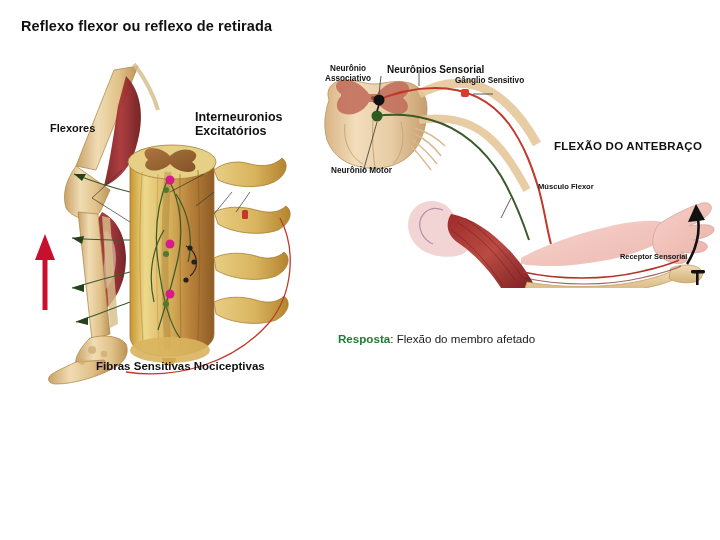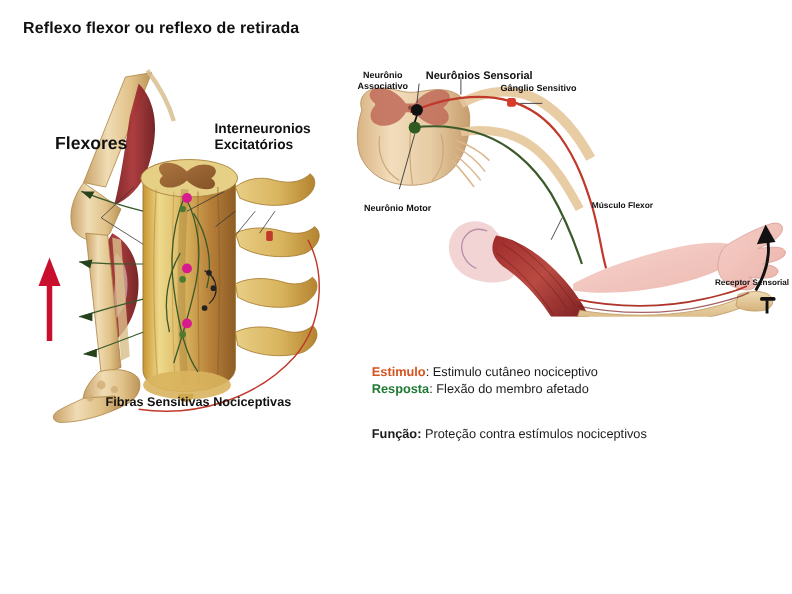--- a/index.html
+++ b/index.html
@@ -14,32 +14,32 @@
     position:absolute;left:21px;top:18px;
     font-size:14.5px;font-weight:bold;letter-spacing:.1px;color:#111;
   }
 
   
   .lbl{position:absolute;font-weight:bold;color:#111;line-height:1.14;white-space:nowrap;text-align:center;}
 
   
   #fig-left{position:absolute;left:18px;top:62px;width:300px;height:330px;}
   #fig-left svg{display:block;}
-  .lbl-flexores{left:22px;top:122px;font-size:16px;padding-left:28px;}
+  .lbl-flexores{left:22px;top:122px;font-size:11px;padding-left:28px;}
   .lbl-inter{left:195px;top:110px;font-size:12.5px;text-align:left;}
   .lbl-fibras{left:96px;top:360px;font-size:11.5px;}
 
   
   #fig-right{position:absolute;left:315px;top:58px;width:400px;height:230px;}
   .lbl-assoc{left:325px;top:64px;font-size:8.2px;line-height:1.25;}
   .lbl-sensorial{left:387px;top:64px;font-size:10px;}
   .lbl-ganglio{left:455px;top:76px;font-size:8.2px;}
-  .lbl-motor{left:331px;top:185px;font-size:8.2px;}
+  .lbl-motor{left:331px;top:166px;font-size:8.2px;}
   .lbl-musculo{left:490px;top:183px;font-size:7.6px;padding-left:48px;}
-  .lbl-receptor{left:650px;top:253px;font-size:7.4px;}
+  .lbl-receptor{left:620px;top:253px;font-size:7.4px;}
   .lbl-flexao{left:554px;top:140px;font-size:11.5px;letter-spacing:.25px;}
 
   
   .textblock{
     position:absolute;left:338px;top:331px;width:340px;
     font-size:11.6px;line-height:1.33;color:#1a1a1a;
   }
   .textblock p{margin:0;}
   .kw-estimulo{font-weight:bold;}
   .kw-resposta{font-weight:bold;}
@@ -346,35 +346,30 @@
 
   <div class="lbl lbl-assoc">
     <span>Neurônio</span><br>
     <span>Associativo</span>
   </div>
   <div class="lbl lbl-sensorial">Neurônios Sensorial</div>
   <div class="lbl lbl-ganglio">Gânglio Sensitivo</div>
   <div class="lbl lbl-motor">Neurônio Motor</div>
   <div class="lbl lbl-musculo">Músculo Flexor</div>
   <div class="lbl lbl-receptor">Receptor Sensorial</div>
+  <div class="lbl lbl-flexao">FLEXÃO DO ANTEBRAÇO</div>
 
   <div class="textblock">
-    <p>
-      <span class="kw-estimulo" style="color: rgb(212, 84, 31);">Estimulo</span><span>: Estimulo cutâneo nociceptivo</span>
-    </p>
     <p>
       <span class="kw-resposta" style="color: rgb(31, 122, 52);">Resposta</span><span>: Flexão do membro afetado</span>
     </p>
 
     <div class="gap-sm"></div>
 
 
     <div class="gap-md"></div>
 
-    <p>
-      <span class="b">Função:</span><span> Proteção contra estímulos nociceptivos</span>
-    </p>
 
     <div class="gap-md"></div>
 
   </div>
 
 </div>
 
 </body></html>

